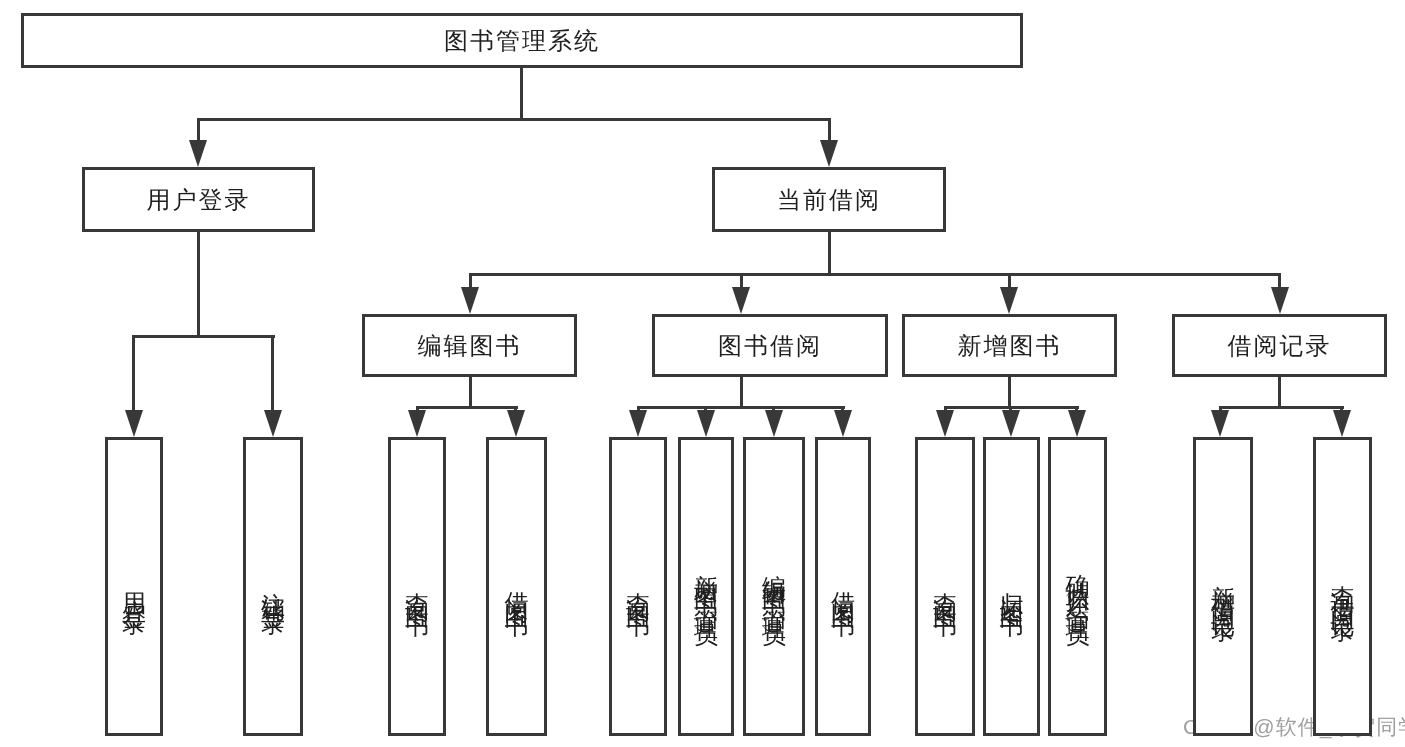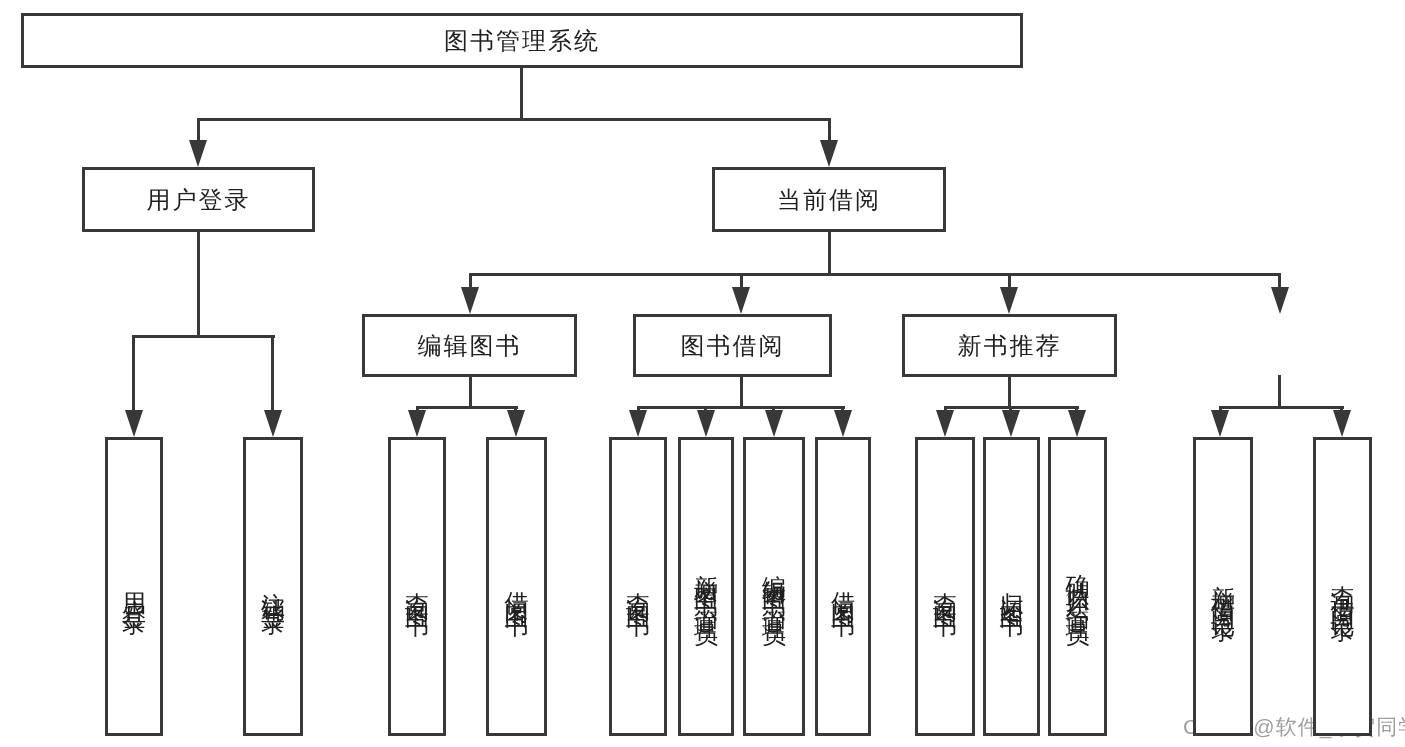--- a/index.html
+++ b/index.html
@@ -63,25 +63,28 @@
     </div>
     <div class="box horizontal" style="left: 82px; top: 167px; width: 233px; height: 65px;">
       <span>用户登录</span>
     </div>
     <div class="box horizontal" style="left: 712px; top: 167px; width: 234px; height: 65px;">
       <span>当前借阅</span>
     </div>
     <div class="box horizontal" style="left: 362px; top: 314px; width: 215px; height: 63px;">
       <span>编辑图书</span>
     </div>
-    <div class="box horizontal" style="left: 633px; top: 314px; width: 199px; height: 63px;">
+    <div class="box horizontal" style="left: 652px; top: 314px; width: 236px; height: 63px;">
       <span>图书借阅</span>
     </div>
     <div class="box horizontal" style="left: 902px; top: 314px; width: 215px; height: 63px;">
-      <span>新书推荐</span>
+      <span>新增图书</span>
+    </div>
+    <div class="box horizontal" style="left: 1172px; top: 314px; width: 215px; height: 63px;">
+      <span>借阅记录</span>
     </div>
     <div class="box vertical" style="left: 105px; top: 437px; width: 58px; height: 299px;">
       <span>用户登录</span>
     </div>
     <div class="box vertical" style="left: 243px; top: 437px; width: 60px; height: 299px;">
       <span>注销登录</span>
     </div>
     <div class="box vertical" style="left: 388px; top: 437px; width: 58px; height: 299px;">
       <span>查询图书</span>
     </div>

